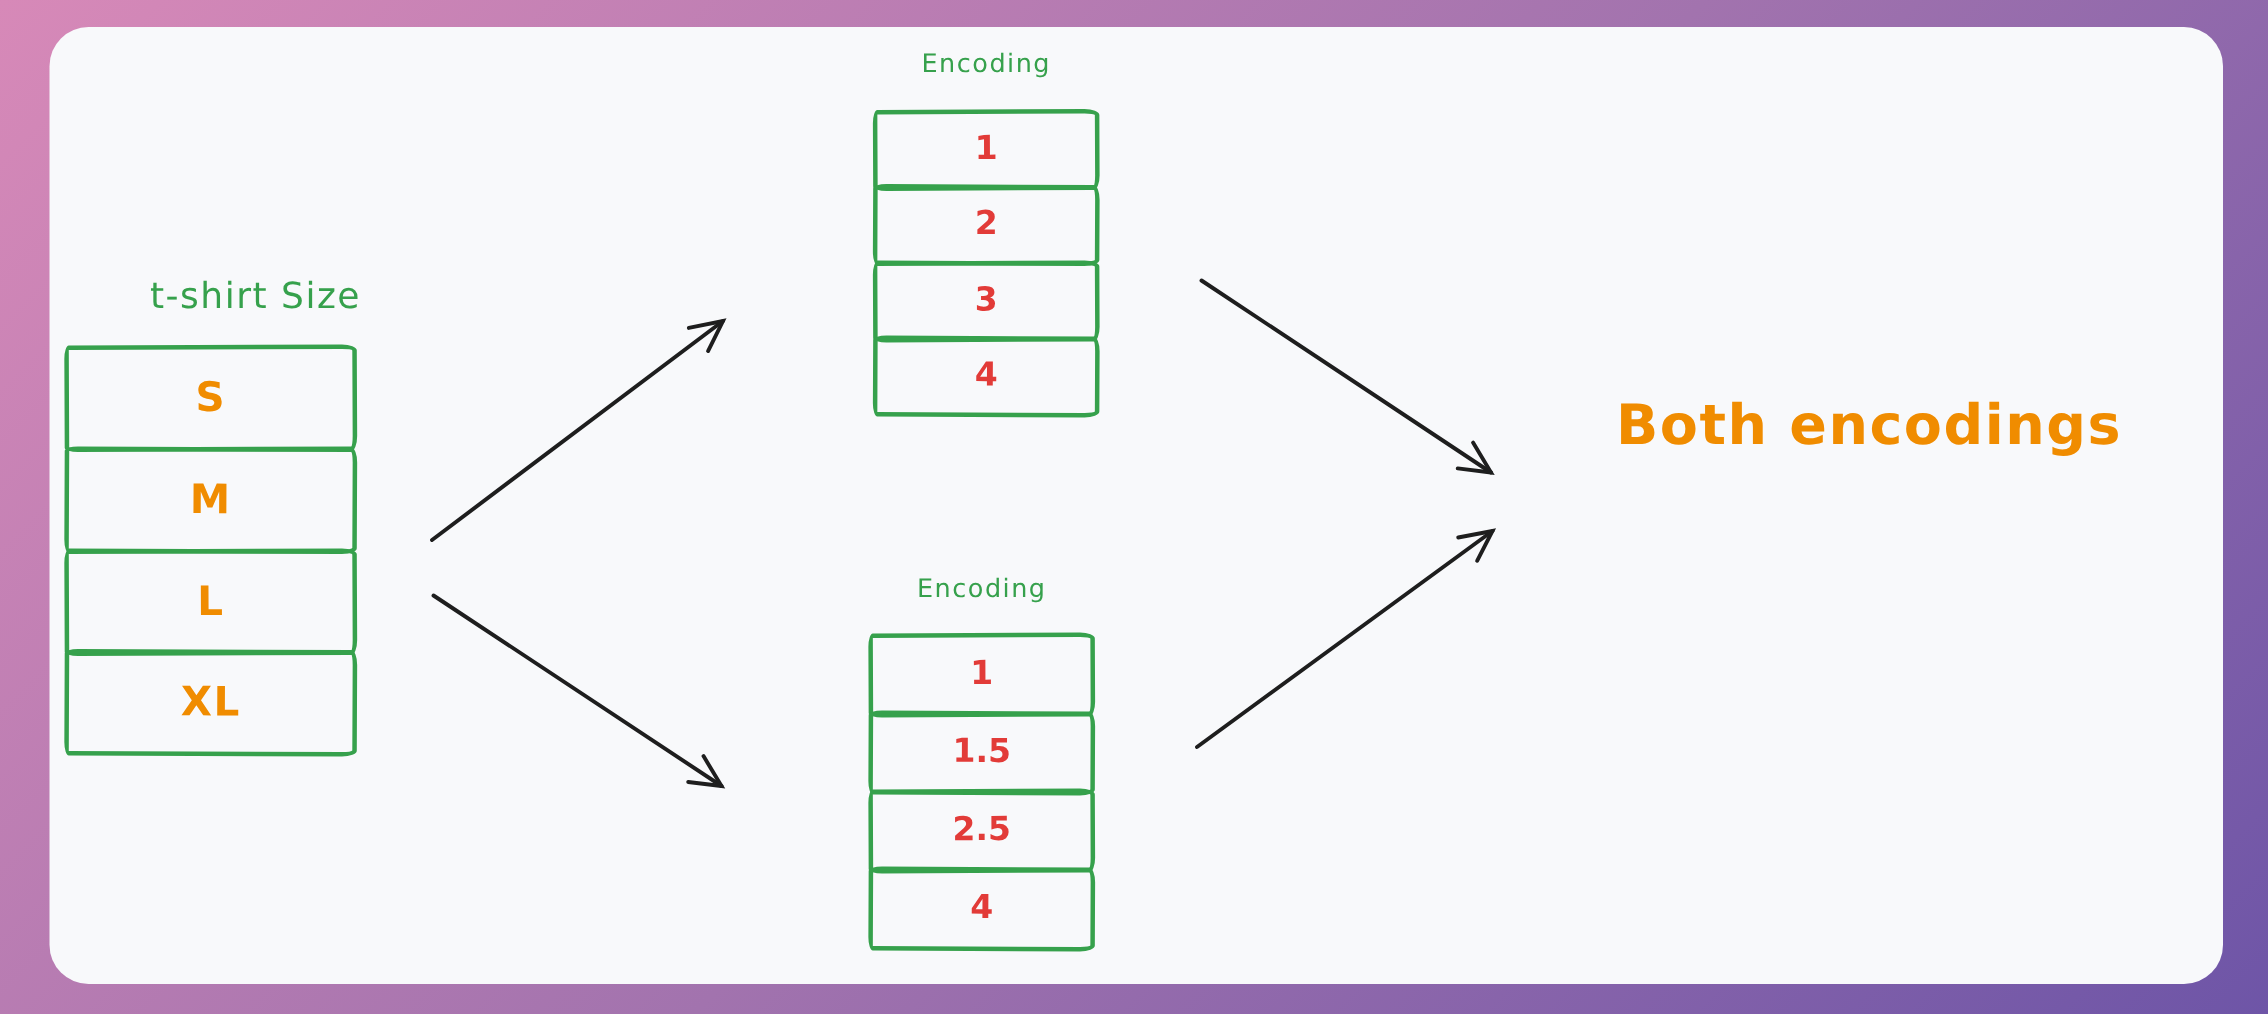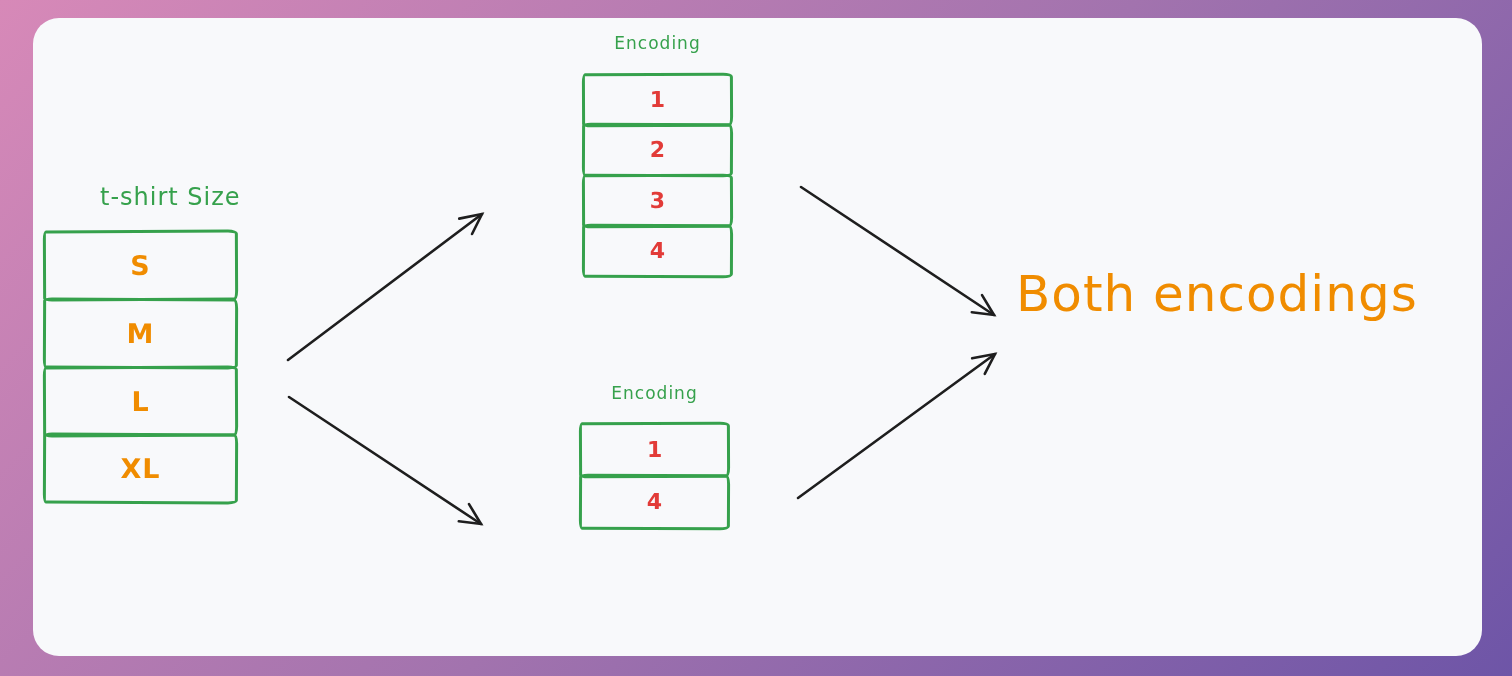--- a/index.html
+++ b/index.html
@@ -60,23 +60,24 @@
   .title-enc-top{left:582px;top:33px;width:151px;text-align:center;font-size:17px;}
 
   .tbl-enc-bottom{left:579px;top:422px;width:151px;}
   .tbl-enc-bottom .cell{height:55.5px;color:var(--red);font-size:22px;}
   .title-enc-bottom{left:579px;top:383px;width:151px;text-align:center;font-size:17px;}
 
   
   .conclusion{
     position:absolute;
     left:1016px;top:254px;width:460px;
+    text-align:center;
     color:var(--orange);
-    font-size:50px;
-    font-weight:400;
+    font-size:37px;
+    font-weight:700;
     line-height:1.6;
     letter-spacing:1px;
     white-space:nowrap;
   }
   
   svg.arrows{position:absolute;inset:0;width:1512px;height:676px;pointer-events:none;}
   svg.arrows line{stroke:var(--ink);stroke-width:2.6;stroke-linecap:round;}
   svg.arrows .head{stroke:var(--ink);fill:none;stroke-width:2.6;stroke-linecap:round;}
 </style>
 </head>
@@ -98,20 +99,22 @@
   <div class="tbl tbl-enc-top">
     <div class="cell">1</div>
     <div class="cell">2</div>
     <div class="cell">3</div>
     <div class="cell">4</div>
   </div>
 
   <div class="tbl-title title-enc-bottom">Encoding</div>
   <div class="tbl tbl-enc-bottom">
     <div class="cell">1</div>
+    <div class="cell">1.5</div>
+    <div class="cell">2.5</div>
     <div class="cell">4</div>
   </div>
 
   <div class="conclusion">
     <div>Both encodings</div>
   </div>
 
   <svg class="arrows" xmlns="http://www.w3.org/2000/svg">
     <defs>
       <marker id="ah" viewBox="0 0 30 30" refX="26" refY="15" markerWidth="30" markerHeight="30" markerUnits="userSpaceOnUse" orient="auto">

